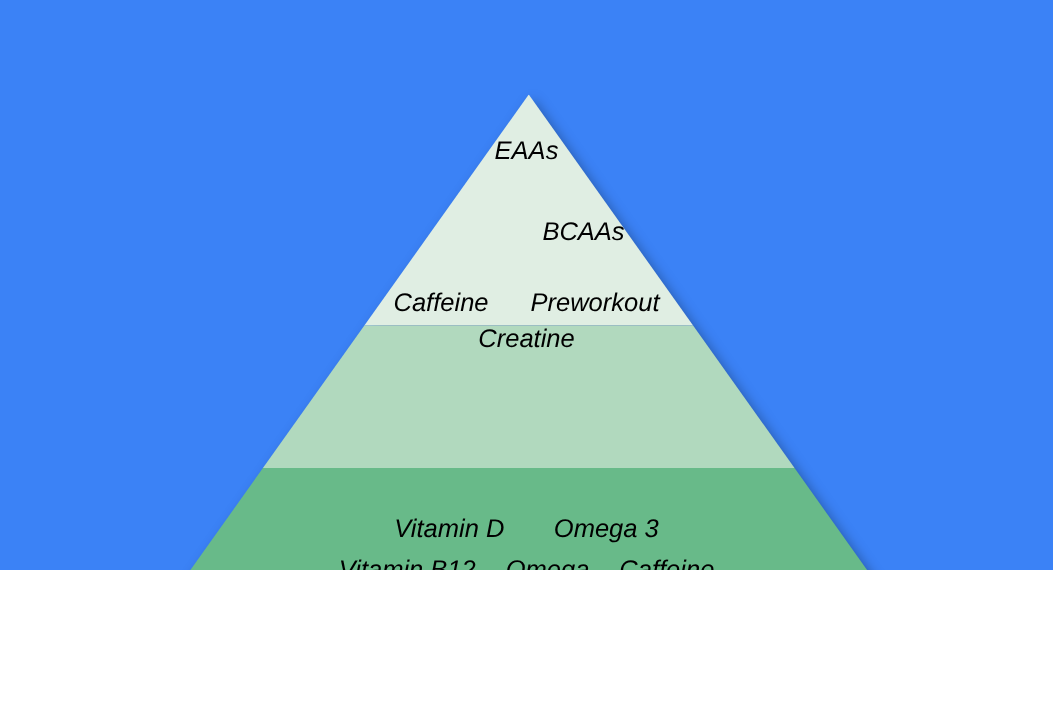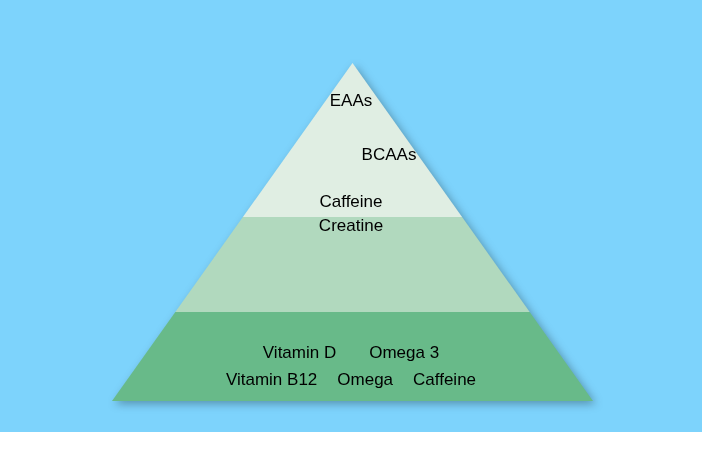--- a/index.html
+++ b/index.html
@@ -4,23 +4,24 @@
 <style>
   html, body {
     margin: 0;
     padding: 0;
     background: #ffffff;
     font-family: "Liberation Sans", sans-serif;
   }
   .canvas {
     position: relative;
     width: 702px;
-    height: 432px;
-    background: #7dd3fc;
+    height: 380px;
+    background: #3b82f6;
     overflow: hidden;
+    font-style: italic;
   }
   .pyramid-shadow {
     position: absolute;
     left: 112px;
     top: 63px;
     width: 481px;
     height: 338px;
     filter: drop-shadow(3px 3px 4px rgba(0,0,0,0.30));
   }
   .pyramid {
@@ -82,20 +83,21 @@
     <div class="row r-eaas">
       <span>EAAs</span>
     </div>
 
     <div class="row r-bcaas">
       <span>BCAAs</span>
     </div>
 
     <div class="row r-caffeine gap-sm">
       <span>Caffeine</span>
+      <span>Preworkout</span>
     </div>
 
     <div class="row r-creatine">
       <span>Creatine</span>
     </div>
 
 
     <div class="row r-vitd gap-lg">
       <span>Vitamin D</span>
       <span>Omega 3</span>

